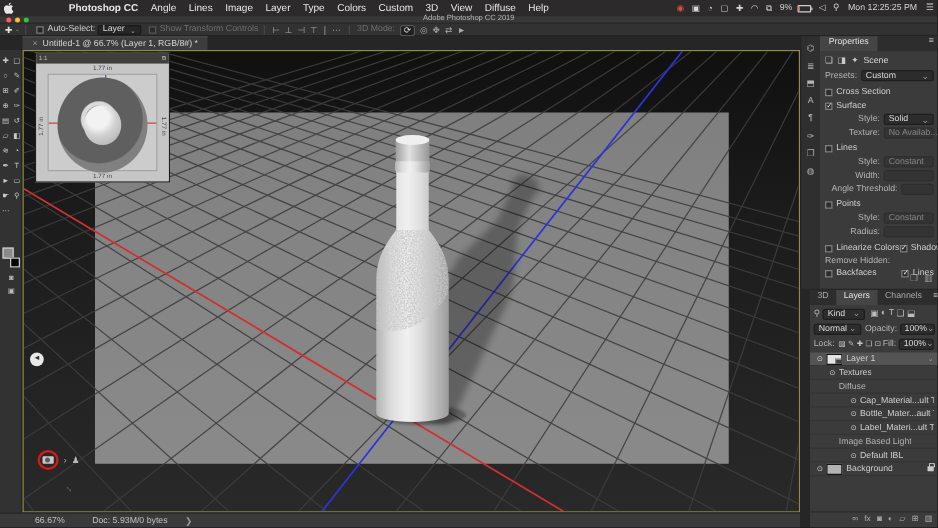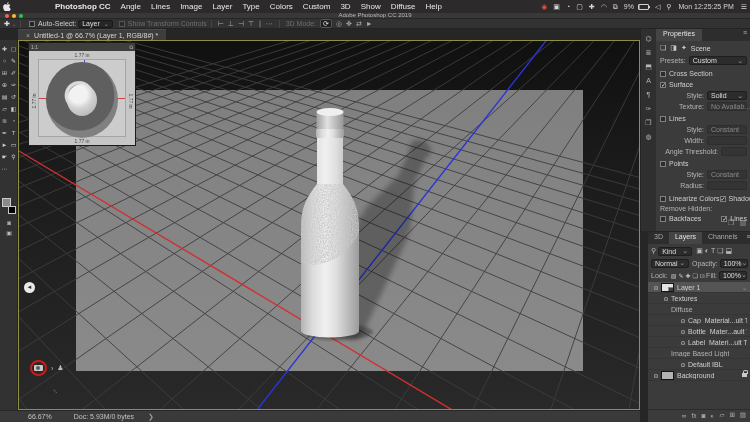--- a/index.html
+++ b/index.html
@@ -174,21 +174,21 @@
     <span id="menu-items">
         <span class="app">Photoshop CC</span>
         <span>Angle</span>
         <span>Lines</span>
         <span>Image</span>
         <span>Layer</span>
         <span>Type</span>
         <span>Colors</span>
         <span>Custom</span>
         <span>3D</span>
-        <span>Show</span>
+        <span>View</span>
         <span>Diffuse</span>
         <span>Help</span>
       </span>
     <span id="menu-right">
       <span id="status-icons"><span style="margin: 0px 3px; font-size: 7px; color: rgb(224, 80, 63);">◉</span><span style="margin:0 3px;font-size:7px;">▣</span><span style="margin:0 3px;font-size:7px;">◔</span><span style="margin:0 3px;font-size:7px;">▢</span><span style="margin:0 3px;font-size:7px;">✚</span><span style="margin:0 3px;font-size:7px;">◠</span><span style="margin:0 3px;font-size:7px;">⧉</span></span>
       <span class="mi">9%</span>
       <span id="battery-shape">
           <i></i>
         </span>
       <span class="mi">◁</span>

